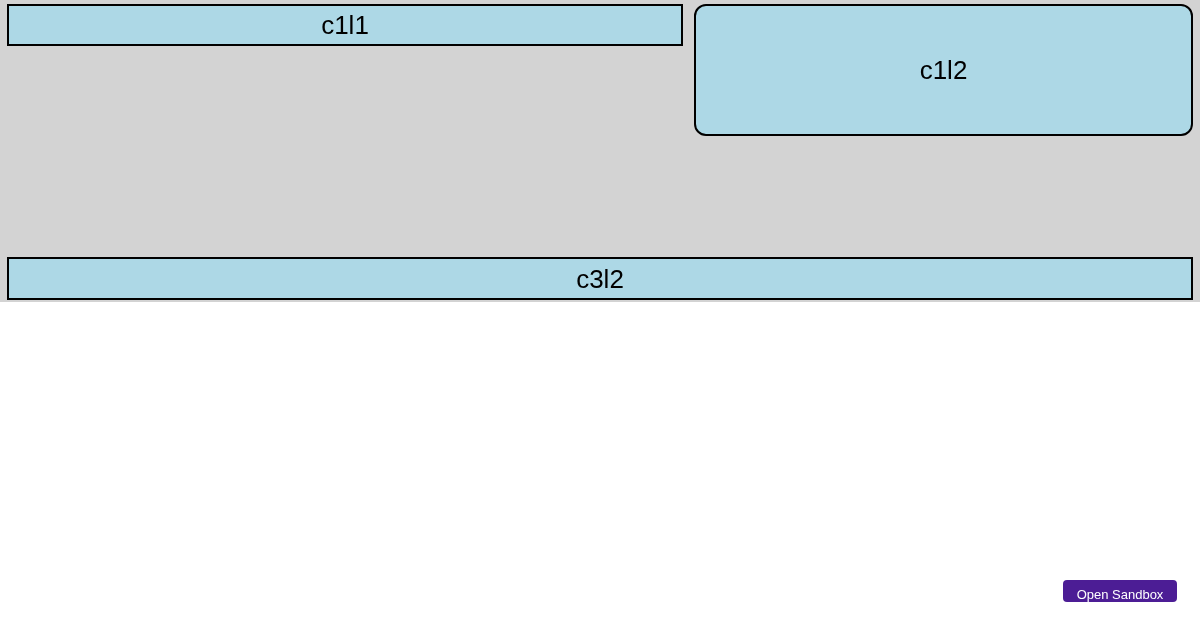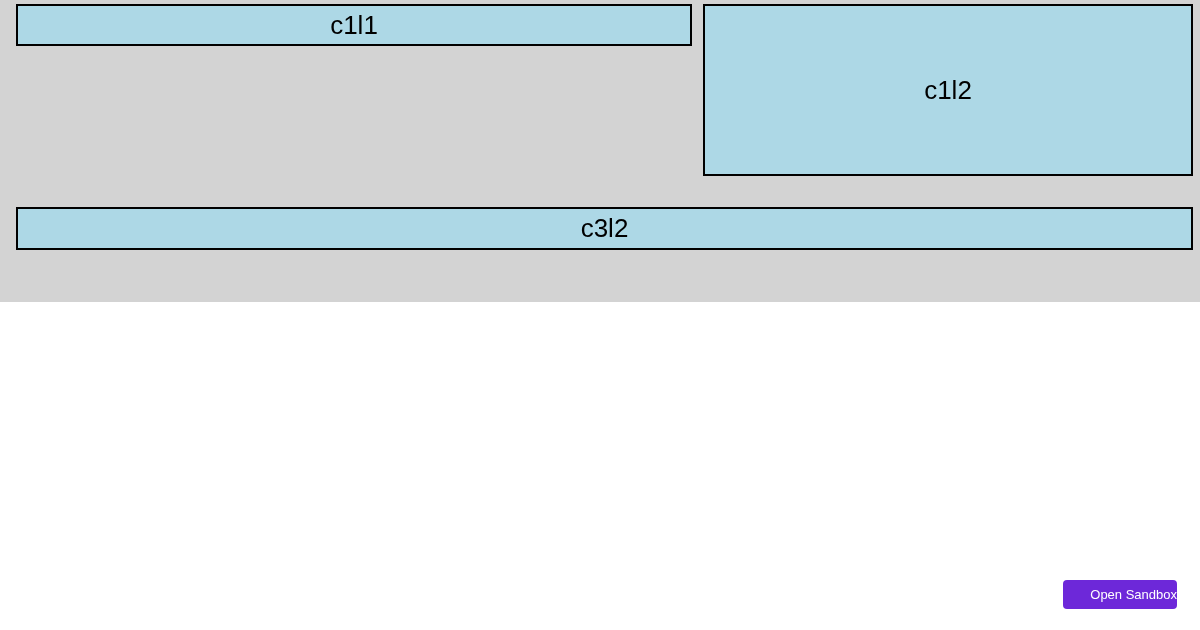--- a/index.html
+++ b/index.html
@@ -22,21 +22,21 @@
 
   
   .layout-container {
     position: absolute;
     left: 0;
     top: 0;
     width: 1200px;
     height: 302px;
     background: #d3d3d3;
     box-sizing: border-box;
-    padding: 4px 7px 2px 16px;
+    padding: 4px 7px 2px 7px;
     display: flex;
     flex-direction: column;
   }
 
   
   .top-section {
     display: flex;
     flex-direction: row;
     height: 144px;
     flex: none;
@@ -56,21 +56,21 @@
     flex: 1 1 auto;
     margin-left: 11px;
   }
 
   
   .bottom-section {
     display: flex;
     flex-direction: column;
     flex: 1 1 auto;
     margin-top: 8px;
-    justify-content: center;
+    justify-content: flex-end;
     gap: 17px;
   }
 
   .box {
     background: #add8e6;
     border: 2px solid #000000;
     box-sizing: border-box;
     display: flex;
     align-items: center;
     justify-content: center;
@@ -80,43 +80,44 @@
     font-family: "Liberation Sans", sans-serif;
     letter-spacing: 0px;
   }
 
   .box-row {
     height: 42px;
     flex: none;
   }
 
   .box-tall {
-    height: 172px;
+    height: 132px;
     flex: none;
+    border-radius: 12px;
   }
 
   .bottom-section .box-row {
     height: 43px;
   }
 
   
   .open-sandbox-btn {
     position: absolute;
     left: 1063px;
     top: 580px;
     width: 114px;
-    height: 29px;
-    background: #6d28d9;
+    height: 22px;
+    background: #4c1d95;
     color: #ffffff;
     border: none;
     border-radius: 4px;
     font-family: "Liberation Sans", sans-serif;
     font-size: 13px;
     line-height: 30px;
-    text-align: right;
+    text-align: center;
     padding: 0;
     cursor: pointer;
     white-space: nowrap;
     overflow: hidden;
   }
 </style>
 </head>
 <body>
 
 <div id="page">

